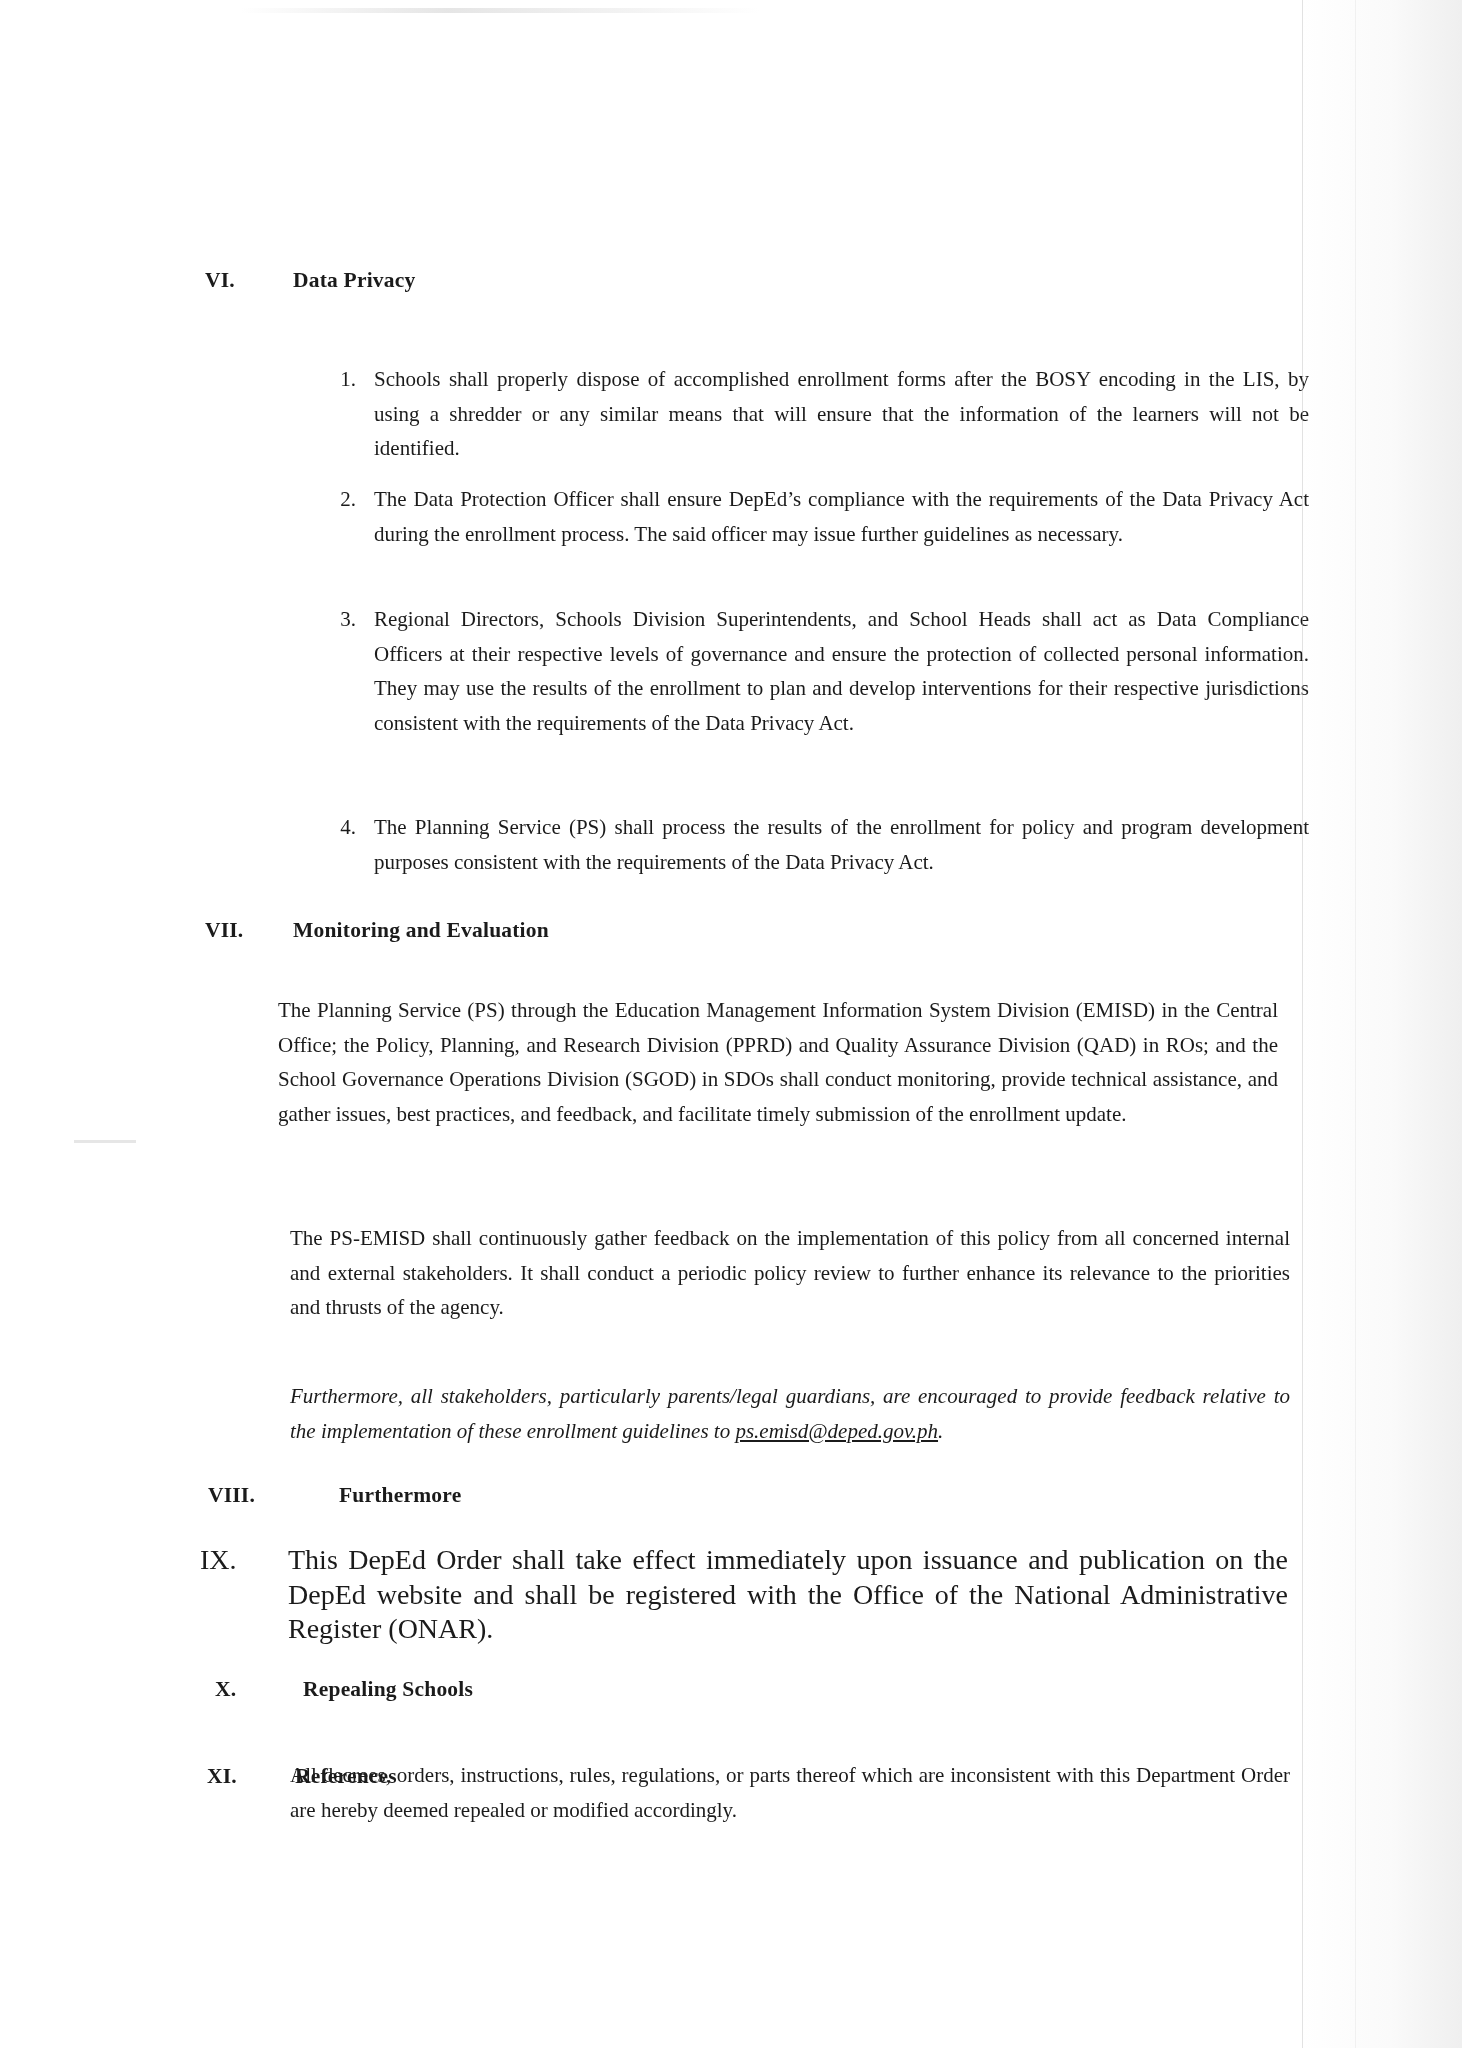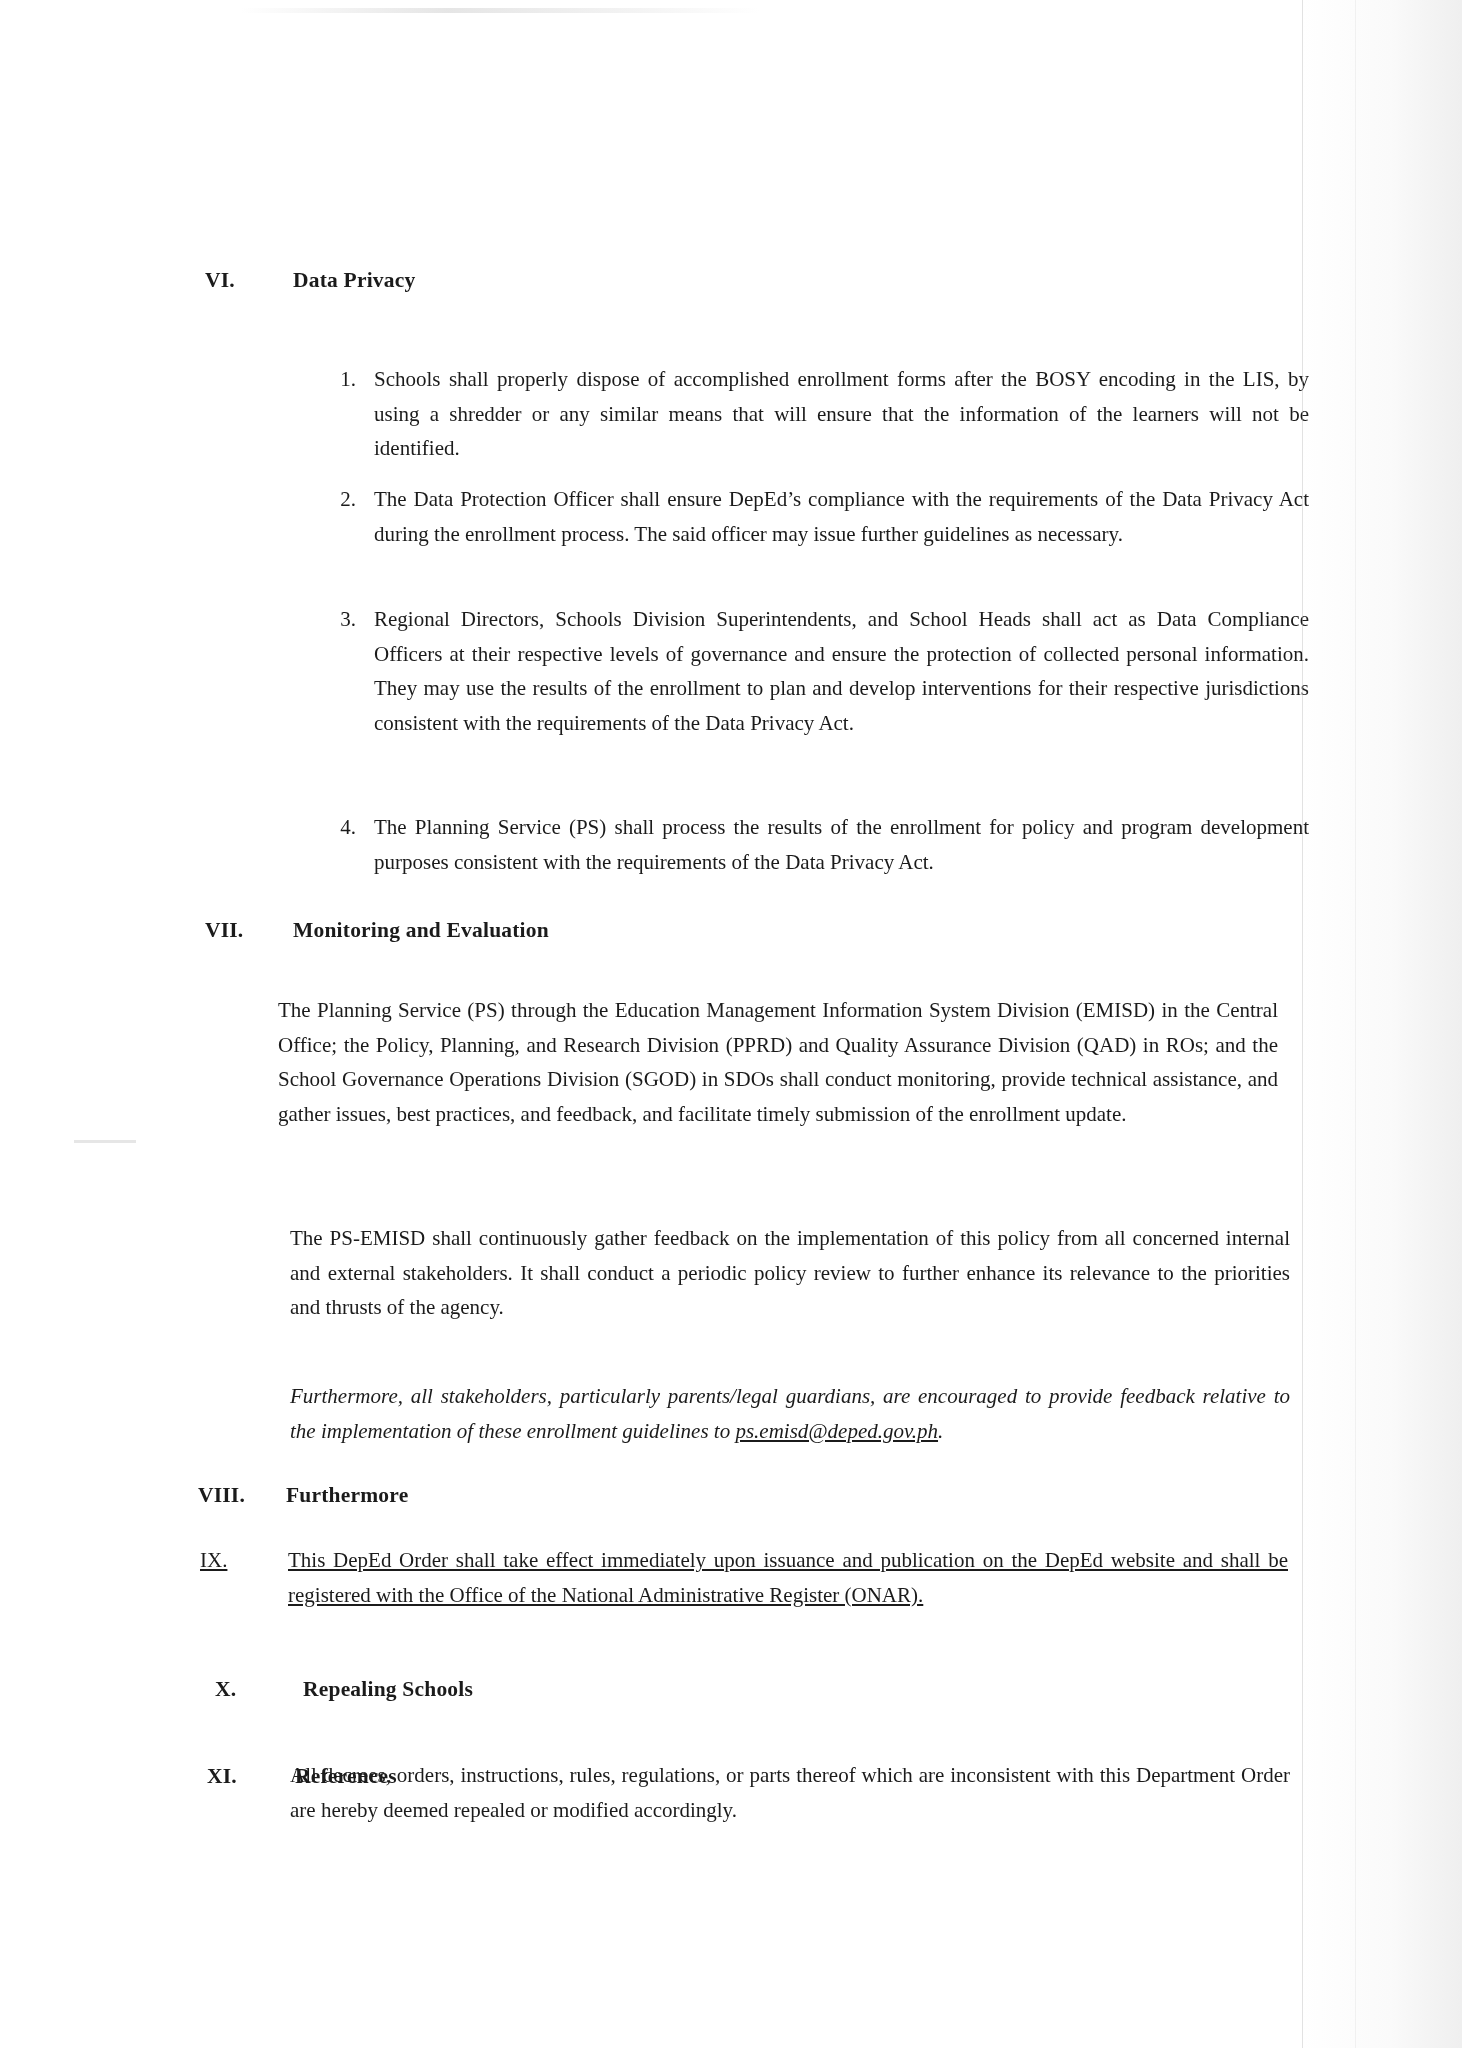--- a/index.html
+++ b/index.html
@@ -124,23 +124,22 @@
     font-size: 21px;
     line-height: 34.5px;
     text-align: justify;
     text-justify: inter-word;
   }
 
   
   .marked-para {
     position: absolute;
     display: flex;
-    font-size: 21px;
+    font-size: 28px;
     line-height: 34.5px;
-    text-decoration: underline;
   }
   .marked-para .marker {
     flex: 0 0 88px;
     width: 88px;
     text-align: left;
   }
   .marked-para .para-text {
     width: 1000px;
     text-align: justify;
     text-justify: inter-word;
@@ -154,21 +153,21 @@
   
   #sec-vi          { top: 268px;  left: 205px; }
   #item-1          { top: 362px;  left: 330px; }
   #item-2          { top: 482px;  left: 330px; }
   #item-3          { top: 602px;  left: 330px; }
   #item-4          { top: 810px;  left: 330px; }
   #sec-vii         { top: 918px;  left: 205px; }
   #para-vii-1      { top: 972px;  left: 278px; }
   #para-vii-2      { top: 1200px; left: 290px; }
   #para-vii-3      { top: 1358px; left: 290px; font-style: italic; }
-  #sec-viii        { top: 1483px; left: 198px; }
+  #sec-viii        { top: 1483px; left: 208px; gap: 43px; }
   #para-ix         { top: 1543px; left: 200px; }
   #sec-x           { top: 1677px; left: 215px; }
   #para-x-1        { top: 1737px; left: 290px; }
   #sec-xi          { top: 1764px; left: 207px; }
 </style>
 </head>
 <body>
 
 <div class="page">
 

